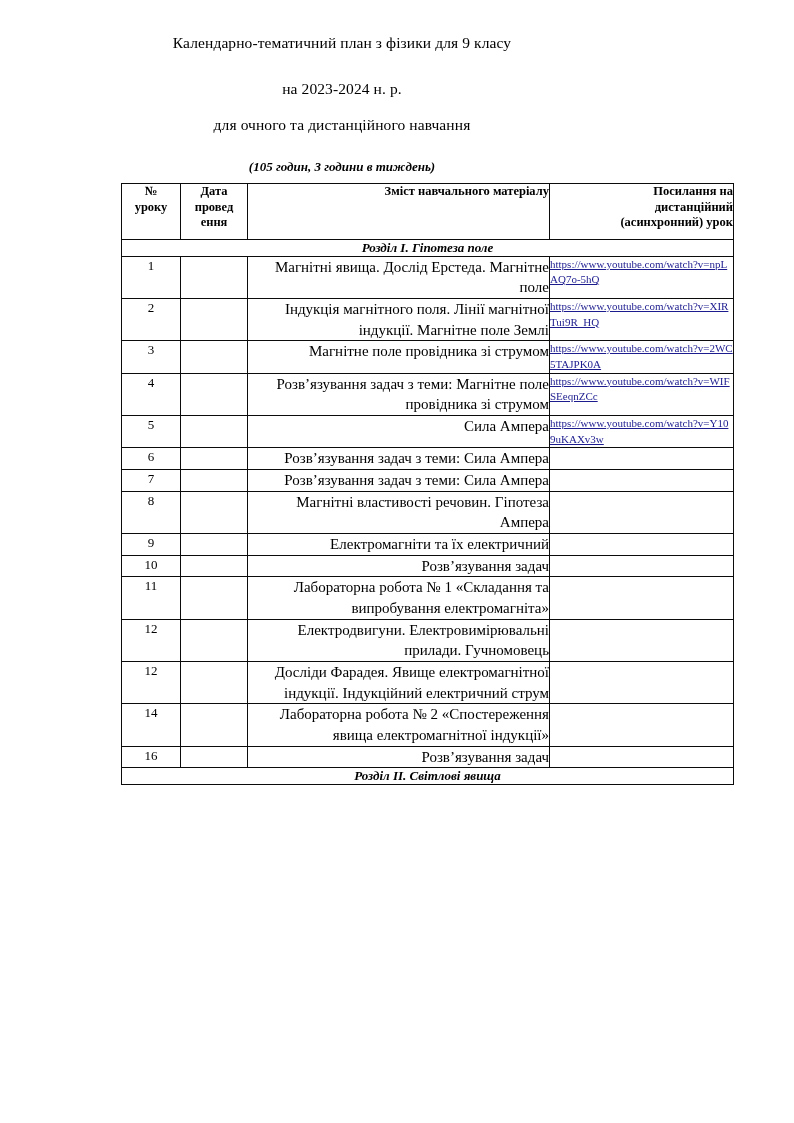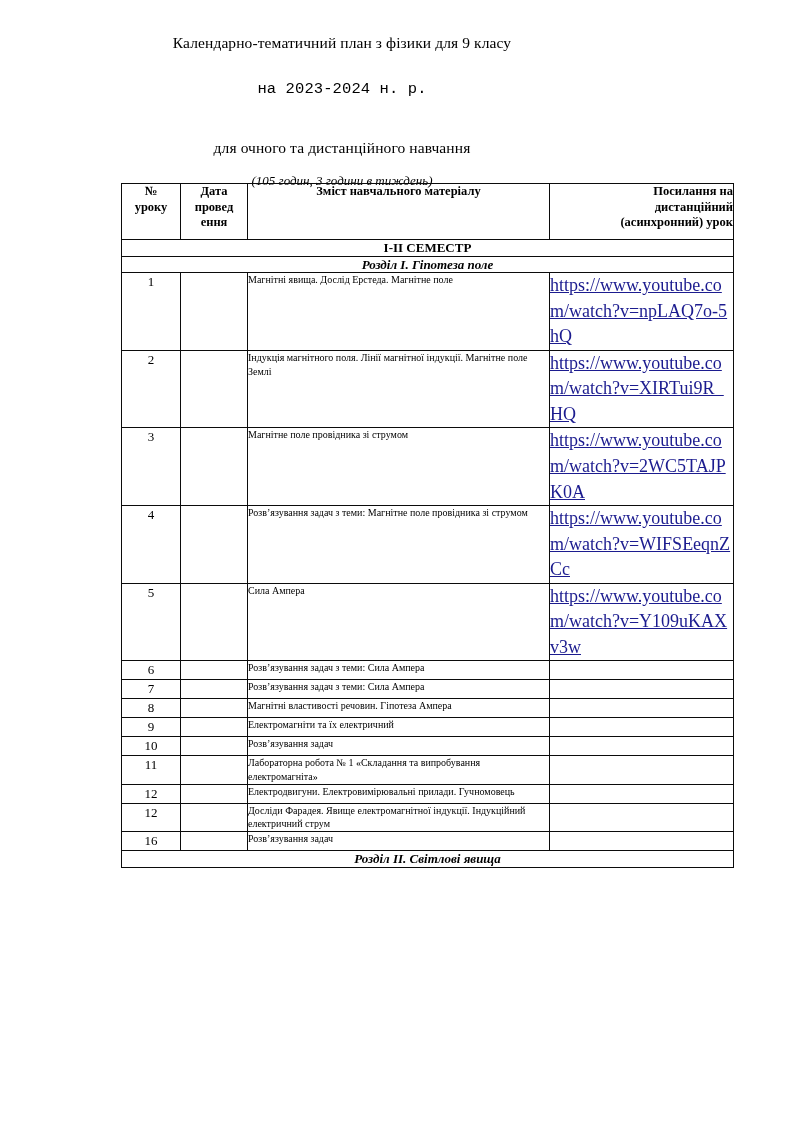--- a/index.html
+++ b/index.html
@@ -25,26 +25,26 @@
   .titles {
     padding-top: 34px;
     text-align: center;
   }
   .title-line {
     font-size: 15.5px;
     line-height: 1.2;
     margin-bottom: 27px;
     letter-spacing: 0.1px;
   }
-  .title-line.t2 { margin-bottom: 41px; font-family: Liberation Mono, monospace; }
-  .title-line.t3 { margin-bottom: 15px; }
+  .title-line.t2 { margin-bottom: 18px; }
+  .title-line.t3 { margin-bottom: 24px; }
   .subtitle-line {
     font-size: 13px;
     font-style: italic;
-    font-weight: normal;
+    font-weight: bold;
     line-height: 1.2;
     margin-bottom: 0;
   }
 
   
   .table-wrap {
     position: absolute;
     left: 121px;
     top: 183px;
     width: 612px;
@@ -72,21 +72,21 @@
     line-height: 1.25;
     text-align: center;
     vertical-align: middle;
     padding: 4px 3px 5px 3px;
     height: 56px;
     box-sizing: border-box;
   }
   th.h-num, th.h-date {
     word-break: break-all;
   }
-  th.h-cont { padding-left: 6px; padding-right: 6px; }
+  th.h-cont { padding-left: 6px; padding-right: 6px; text-align: right; }
   th.h-link { padding-left: 4px; padding-right: 4px; text-align: right; }
 
   
   td.section {
     text-align: center;
     font-weight: bold;
     font-size: 13px;
     line-height: 1.2;
     padding: 3px 2px 4px 2px;
     vertical-align: middle;
@@ -95,28 +95,28 @@
 
   
   td.num {
     text-align: center;
     font-size: 13px;
     line-height: 1.38;
     padding: 2px 2px 3px 2px;
   }
   td.date { padding: 2px; }
   td.content {
-    font-size: 10px;
+    font-size: 15px;
     line-height: 1.38;
     padding: 2px 4px 3px 6px;
-    text-align: left;
+    text-align: right;
   }
   td.link {
     padding: 2px 2px 3px 4px;
-    font-size: 18px;
+    font-size: 11px;
     line-height: 1.42;
     margin-top: 31px;
   }
   td.link .url {
     color: #1c1c8f;
     text-decoration: underline;
     word-break: break-all;
     display: inline;
     cursor: pointer;
   }
@@ -156,23 +156,20 @@
           <th class="h-cont">Зміст навчального матеріалу</th>
           <th class="h-link">
             <span>Посилання на</span><br>
             <span>дистанційний</span><br>
             <span>(асинхронний) урок</span>
           </th>
         </tr>
       </thead>
       <tbody>
         <tr>
-          <td class="section" colspan="4">I-II СЕМЕСТР</td>
-        </tr>
-        <tr>
           <td class="section italic" colspan="4">Розділ I. Гіпотеза поле</td>
         </tr>
 
         <tr>
             <td class="num">1</td>
             <td class="date"></td>
             <td class="content">Магнітні явища. Дослід Ерстеда. Магнітне поле</td>
             <td class="link"><span class="url">https://www.youtube.com/watch?v=npLAQ7o-5hQ</span></td>
           </tr>
           <tr>
@@ -238,20 +235,26 @@
           <tr>
             <td class="num">12</td>
             <td class="date"></td>
             <td class="content">Електродвигуни. Електровимірювальні прилади. Гучномовець</td>
             <td class="link"></td>
           </tr>
           <tr>
             <td class="num">12</td>
             <td class="date"></td>
             <td class="content">Досліди Фарадея. Явище електромагнітної індукції. Індукційний електричний струм</td>
+            <td class="link"></td>
+          </tr>
+          <tr>
+            <td class="num">14</td>
+            <td class="date"></td>
+            <td class="content">Лабораторна робота № 2 «Спостереження явища електромагнітної індукції»</td>
             <td class="link"></td>
           </tr>
           <tr>
             <td class="num">16</td>
             <td class="date"></td>
             <td class="content">Розв’язування задач</td>
             <td class="link"></td>
           </tr>
           <tr>
           <td class="section italic" colspan="4">Розділ II. Світлові явища</td>

